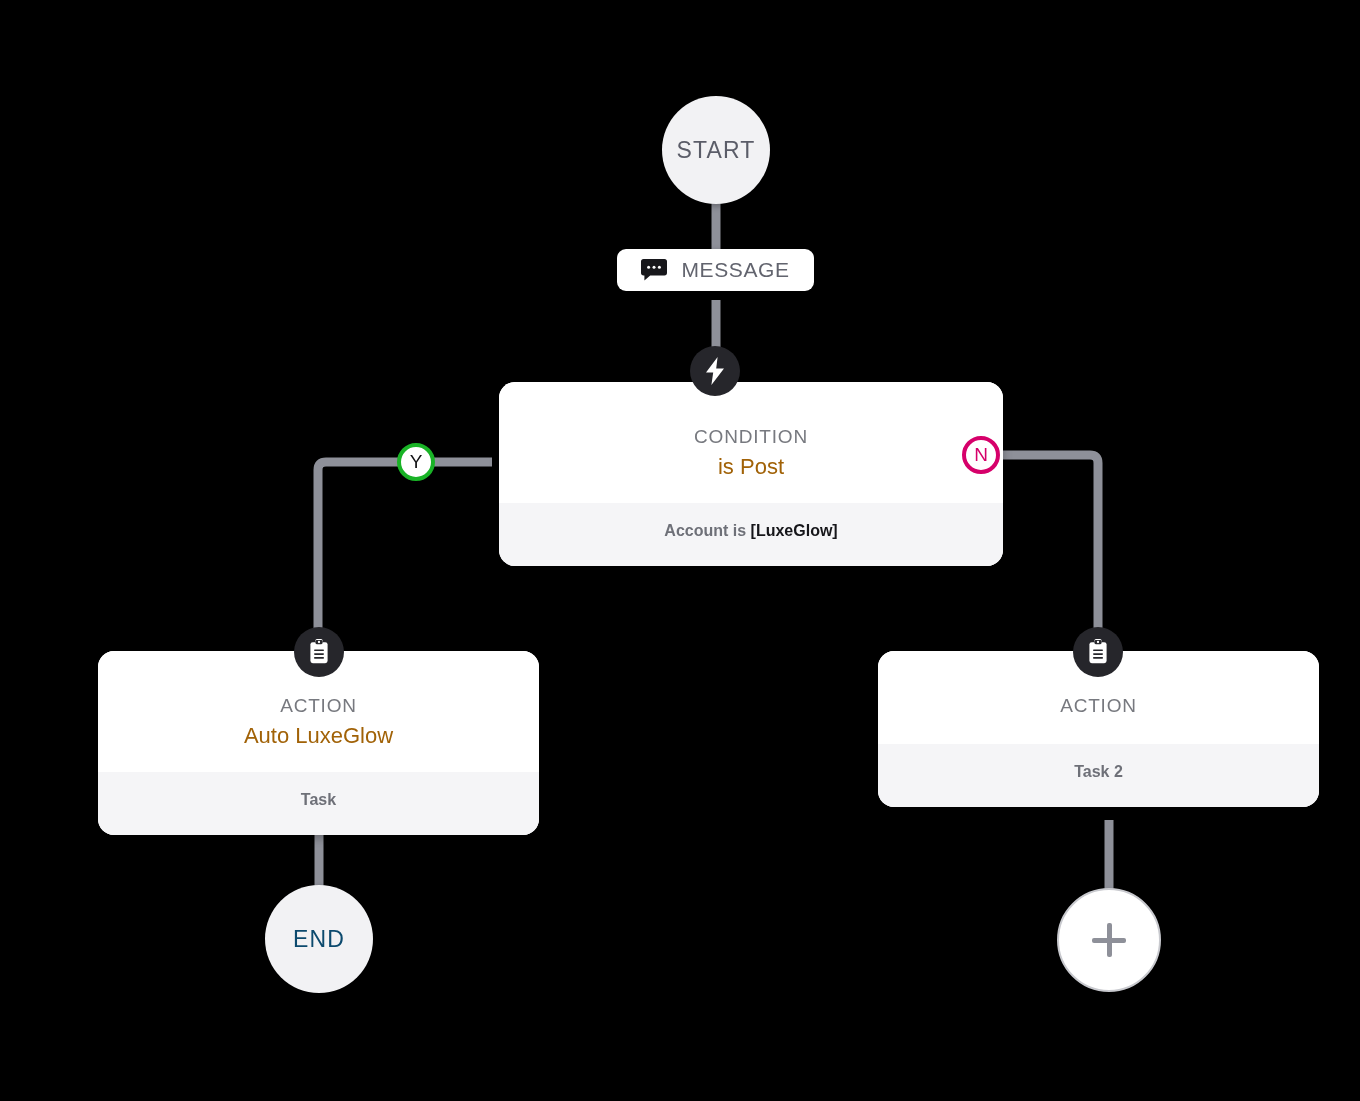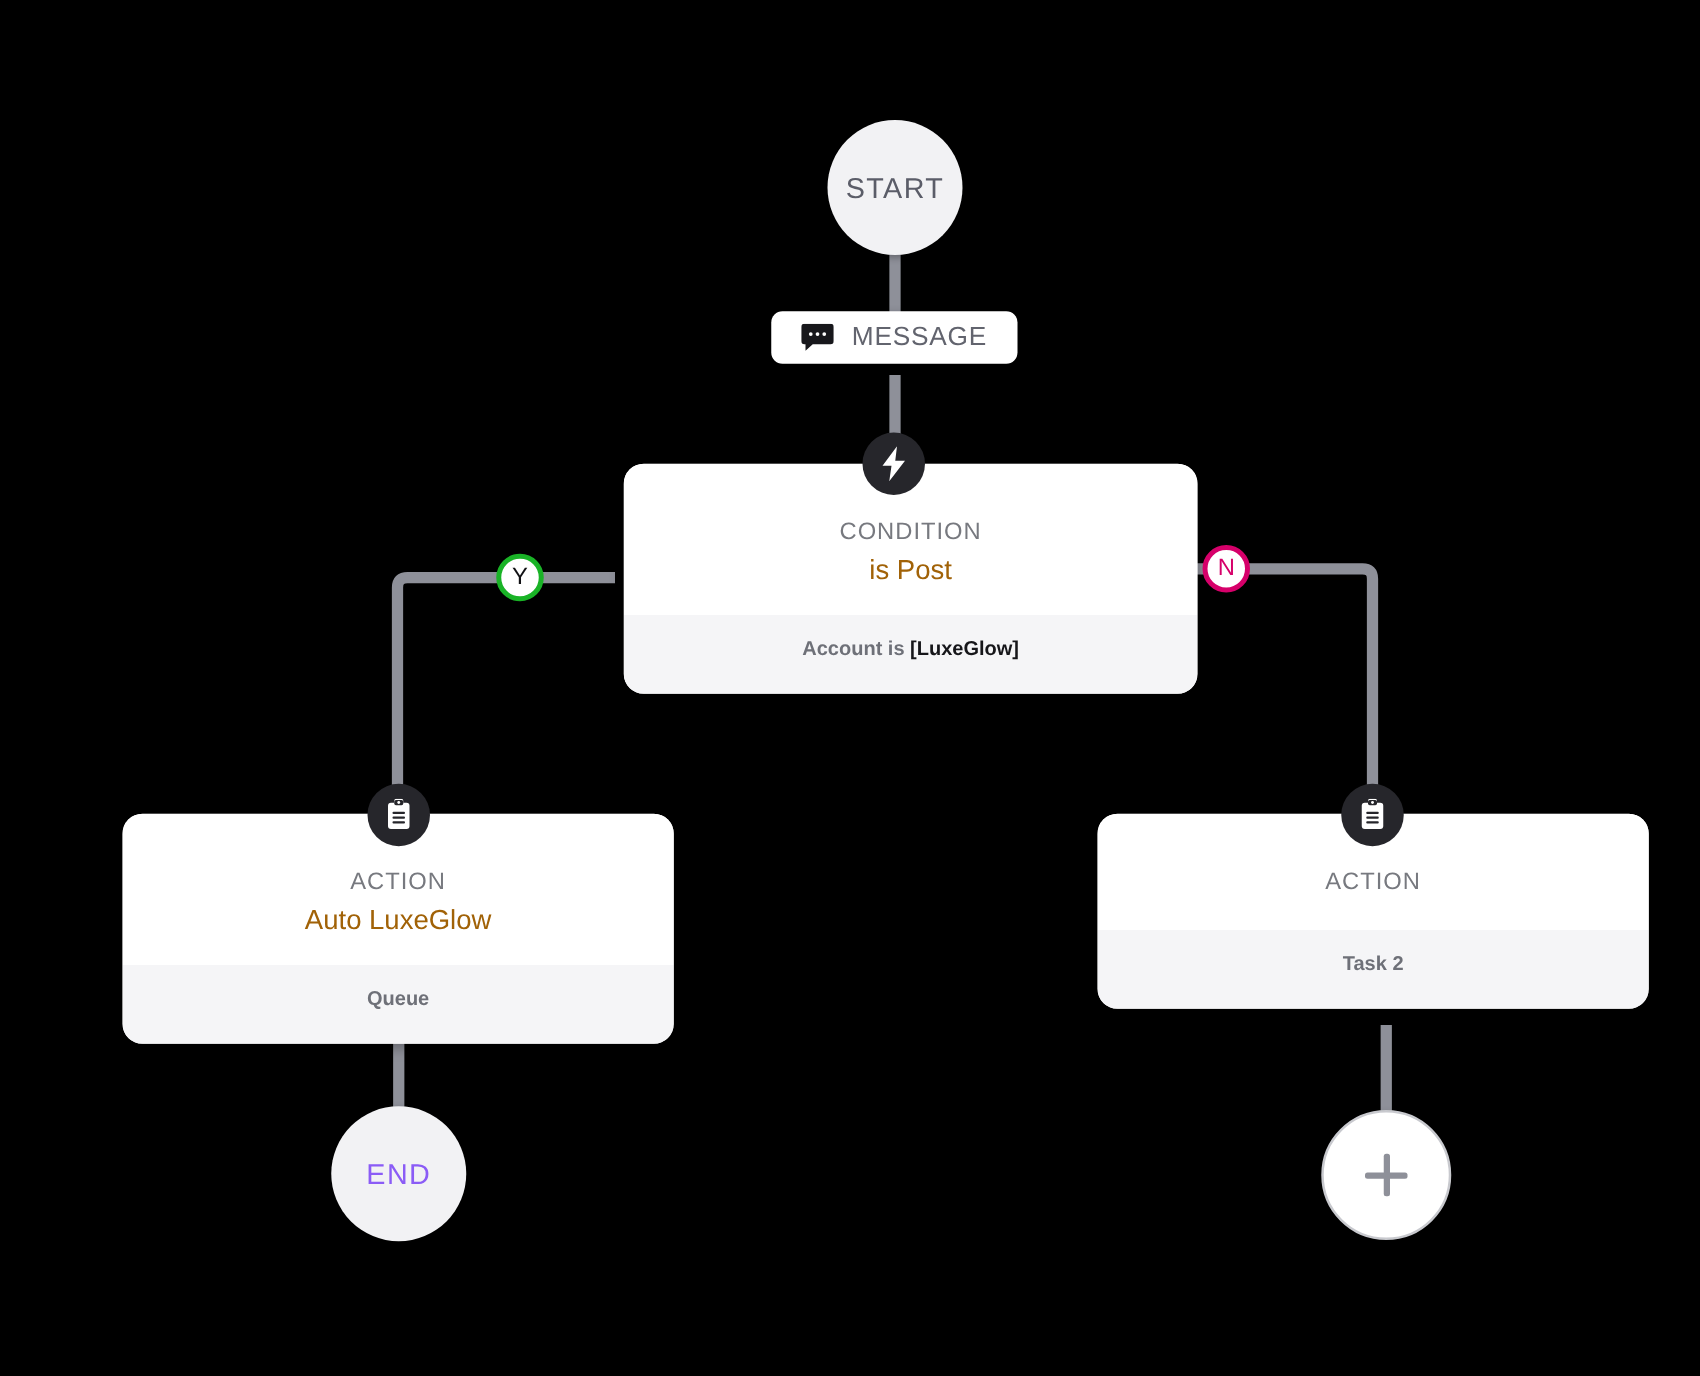--- a/index.html
+++ b/index.html
@@ -37,21 +37,21 @@
     border-radius: 50%;
     background: #f2f2f4;
     display: flex;
     align-items: center;
     justify-content: center;
     letter-spacing: 1.1px;
     font-size: 23px;
     box-shadow: 0 2px 6px rgba(0,0,0,0.30);
   }
   .terminal.start { left: 662px; top: 96px; color: #5b5d68; font-weight: 400; }
-  .terminal.end   { left: 265px; top: 885px; color: #8b5cf6; font-weight: 400; }
+  .terminal.end   { left: 265px; top: 885px; color: #0c4a6e; font-weight: 400; }
 
   
   .add-btn {
     position: absolute;
     left: 1057px;
     top: 888px;
     width: 104px;
     height: 104px;
     border-radius: 50%;
     background: #ffffff;
@@ -141,21 +141,21 @@
     height: 50px;
     border-radius: 50%;
     background: #26262b;
     display: flex;
     align-items: center;
     justify-content: center;
     z-index: 5;
   }
 
   
-  #condition-card { left: 499px; top: 371px; width: 459px; }
+  #condition-card { left: 499px; top: 382px; width: 504px; }
   #condition-badge { left: 690px; top: 346px; }
 
   #action-card-1 { left: 98px; top: 651px; width: 441px; }
   #action-badge-1 { left: 294px; top: 627px; }
 
   #action-card-2 { left: 878px; top: 651px; width: 441px; }
   #action-badge-2 { left: 1073px; top: 627px; }
 
   
   .branch-badge {
@@ -241,21 +241,21 @@
   </div>
   <div class="branch-badge" id="branch-no">
     <span>N</span>
   </div>
 
   <div class="card" id="action-card-1">
     <div class="card-body">
       <div class="card-kind">ACTION</div>
       <div class="card-title">Auto LuxeGlow</div>
     </div>
-    <div class="card-footer">Queue</div>
+    <div class="card-footer">Task</div>
   </div>
   <div class="node-badge" id="action-badge-1">
     <svg width="22" height="26" viewBox="0 0 22 26" aria-hidden="true">
       <rect x="2.4" y="3.2" width="17.2" height="21" rx="2.4" fill="#ffffff"></rect>
       <rect x="7.4" y="0" width="7.2" height="5.2" rx="1.6" fill="#ffffff"></rect>
       <rect x="7.4" y="1" width="7.2" height="4.2" rx="1.4" fill="#26262b"></rect>
       <circle cx="11" cy="3" r="1.15" fill="#ffffff"></circle>
       <rect x="6" y="10.4" width="10" height="1.7" rx="0.8" fill="#26262b"></rect>
       <rect x="6" y="14.2" width="10" height="1.7" rx="0.8" fill="#26262b"></rect>
       <rect x="6" y="18" width="10" height="1.7" rx="0.8" fill="#26262b"></rect>

